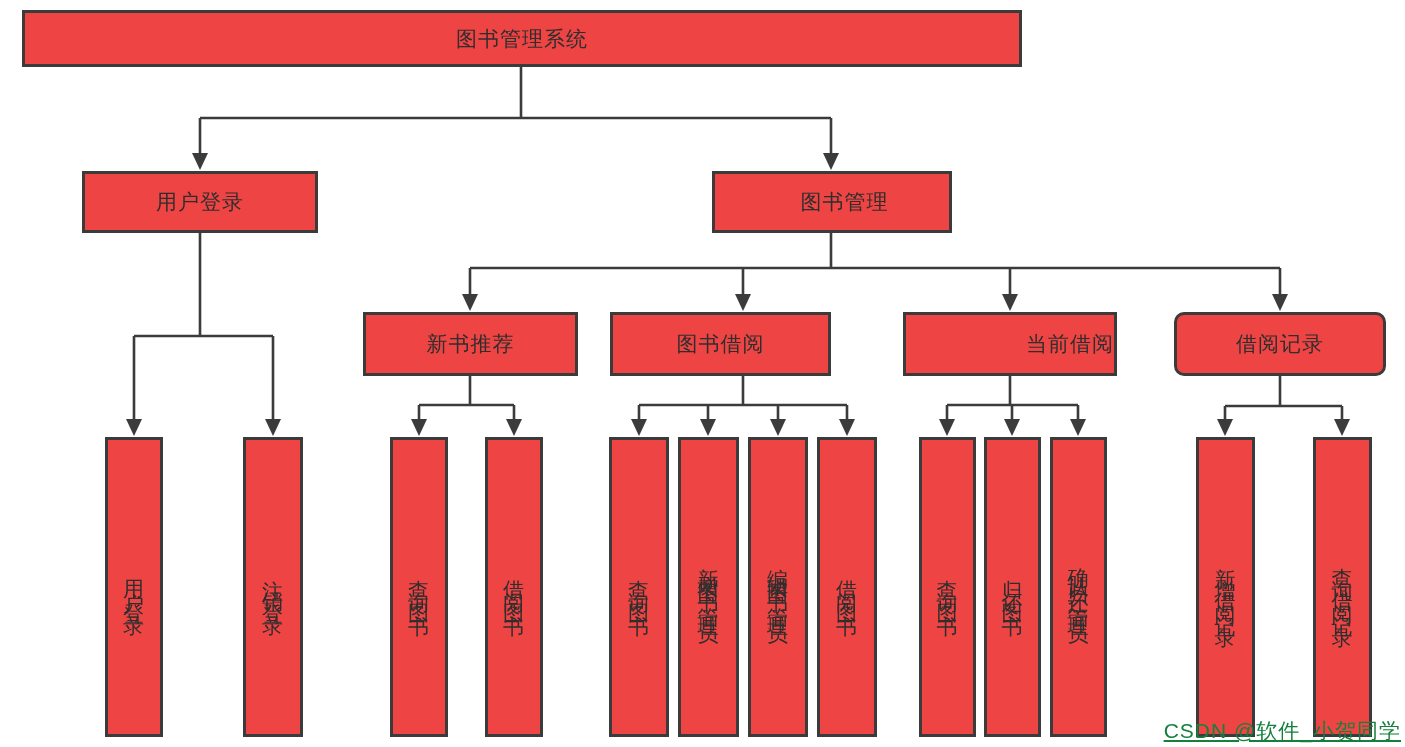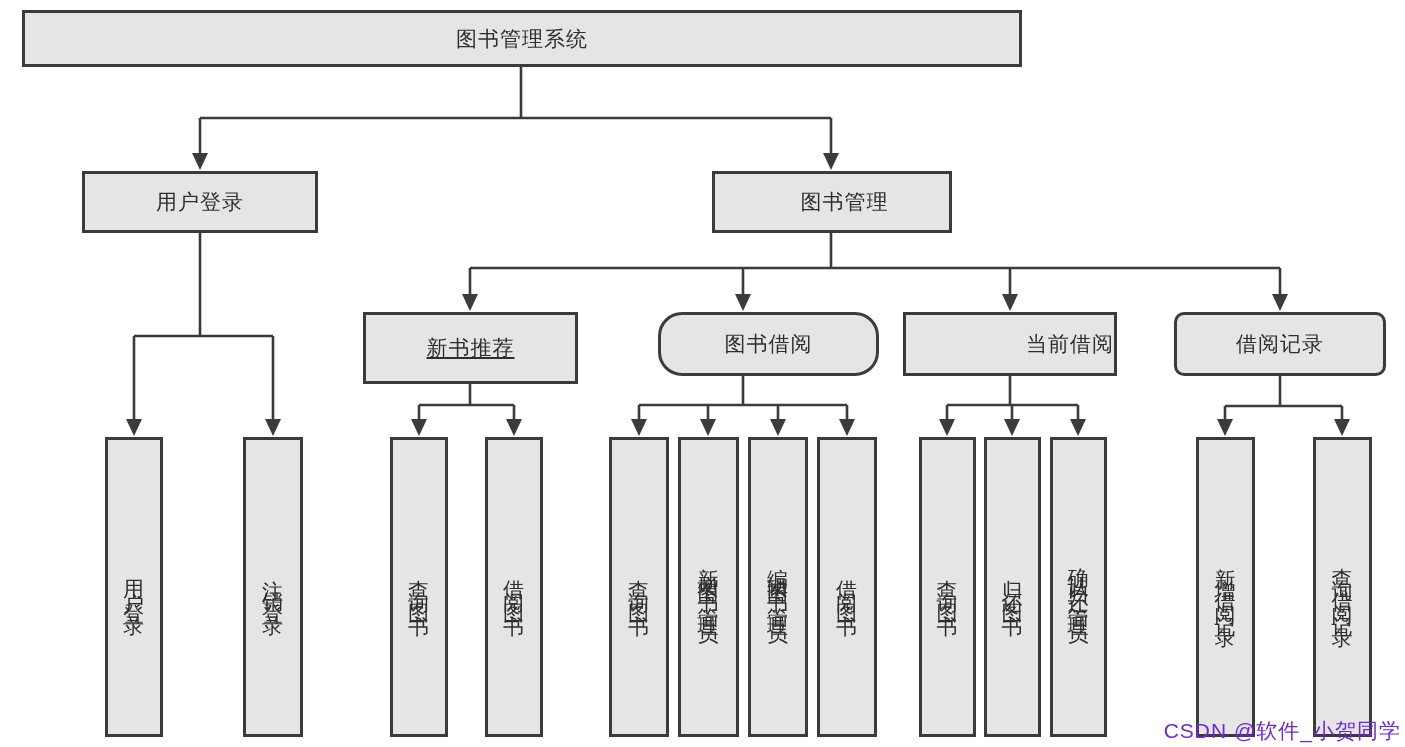--- a/index.html
+++ b/index.html
@@ -28,21 +28,21 @@
     stroke-width: 2.6;
   }
   .connectors polygon {
     fill: #3b3b3b;
     stroke: none;
   }
   .box {
     position: absolute;
     box-sizing: border-box;
     border: 3px solid #3b3b3b;
-    background: #e5e5e5;
+    background: #ef4444;
     display: flex;
     align-items: center;
     justify-content: center;
     color: #2e2e2e;
   }
   .hbox span {
     font-size: 21px;
     letter-spacing: 1px;
     white-space: nowrap;
   }
@@ -54,24 +54,25 @@
     white-space: nowrap;
   }
   .vbox.tight span {
     letter-spacing: 8px;
   }
   .watermark {
     position: absolute;
     right: 4px;
     bottom: 2px;
     font-size: 21px;
-    color: #6d28d9;
+    color: #15803d;
     letter-spacing: 1px;
     white-space: nowrap;
     z-index: 5;
+    text-decoration: underline;
   }
 </style>
 </head>
 <body>
 
 <div class="stage">
 
   <svg class="connectors" viewBox="0 0 1405 747" xmlns="http://www.w3.org/2000/svg">
     <g>
       <path d="M521 67 V118 M200 118 H831 M200 118 V156 M831 118 V156"></path>
@@ -119,24 +120,24 @@
     <span>图书管理系统</span>
   </div>
 
   <div class="box hbox" style="left:82px; top:171px; width:236px; height:62px;">
     <span>用户登录</span>
   </div>
   <div class="box hbox" style="left:712px; top:171px; width:240px; height:62px;padding-left:25px;">
     <span>图书管理</span>
   </div>
 
-  <div class="box hbox" style="left:363px; top:312px; width:215px; height:72px;text-decoration:underline;">
+  <div class="box hbox" style="left:363px; top:312px; width:215px; height:64px;">
     <span>新书推荐</span>
   </div>
-  <div class="box hbox" style="left:658px; top:312px; width:221px; height:64px;border-radius:24px;">
+  <div class="box hbox" style="left:610px; top:312px; width:221px; height:64px;">
     <span>图书借阅</span>
   </div>
   <div class="box hbox" style="left:903px; top:312px; width:214px; height:64px;justify-content:flex-end;">
     <span>当前借阅</span>
   </div>
   <div class="box hbox" style="left:1174px; top:312px; width:212px; height:64px;border-radius:10px;">
     <span>借阅记录</span>
   </div>
 
   <div class="box vbox" style="left:105px; top:437px; width:58px; height:300px;">

